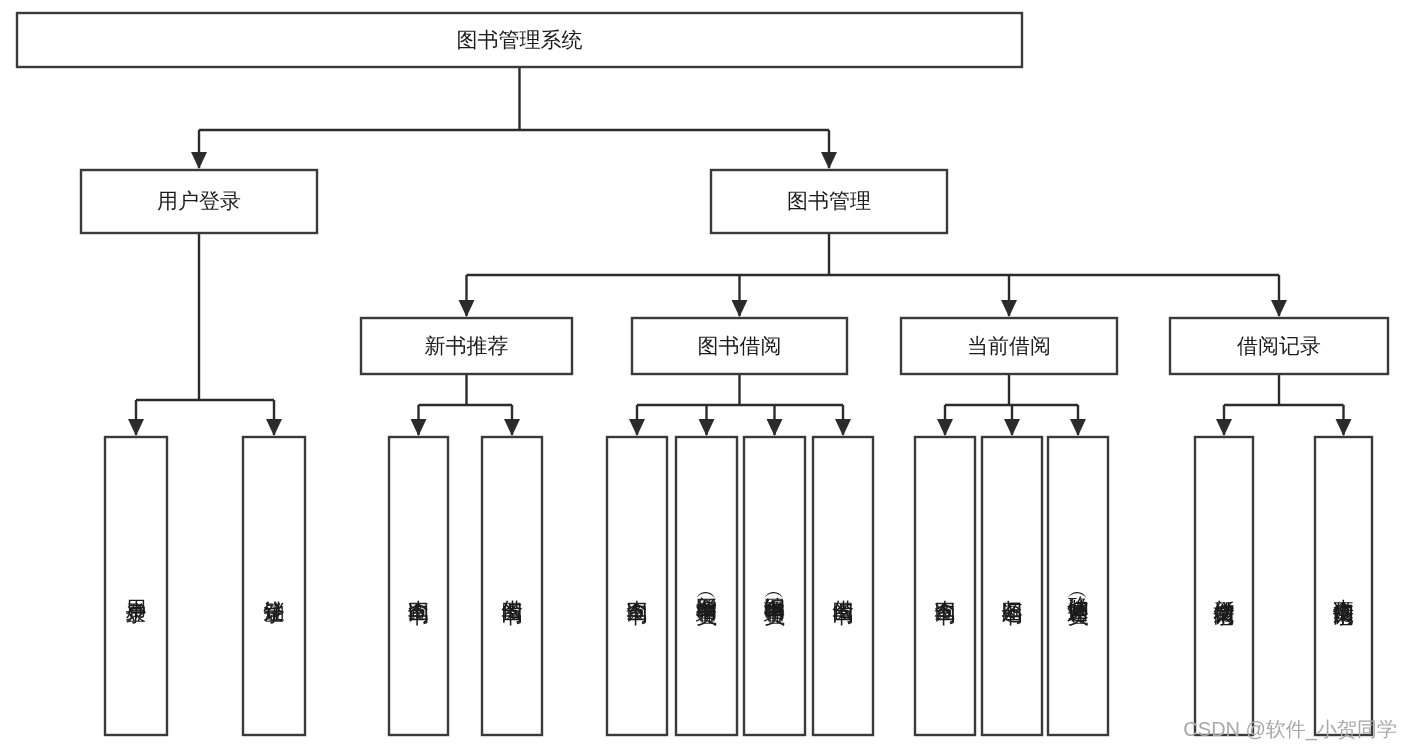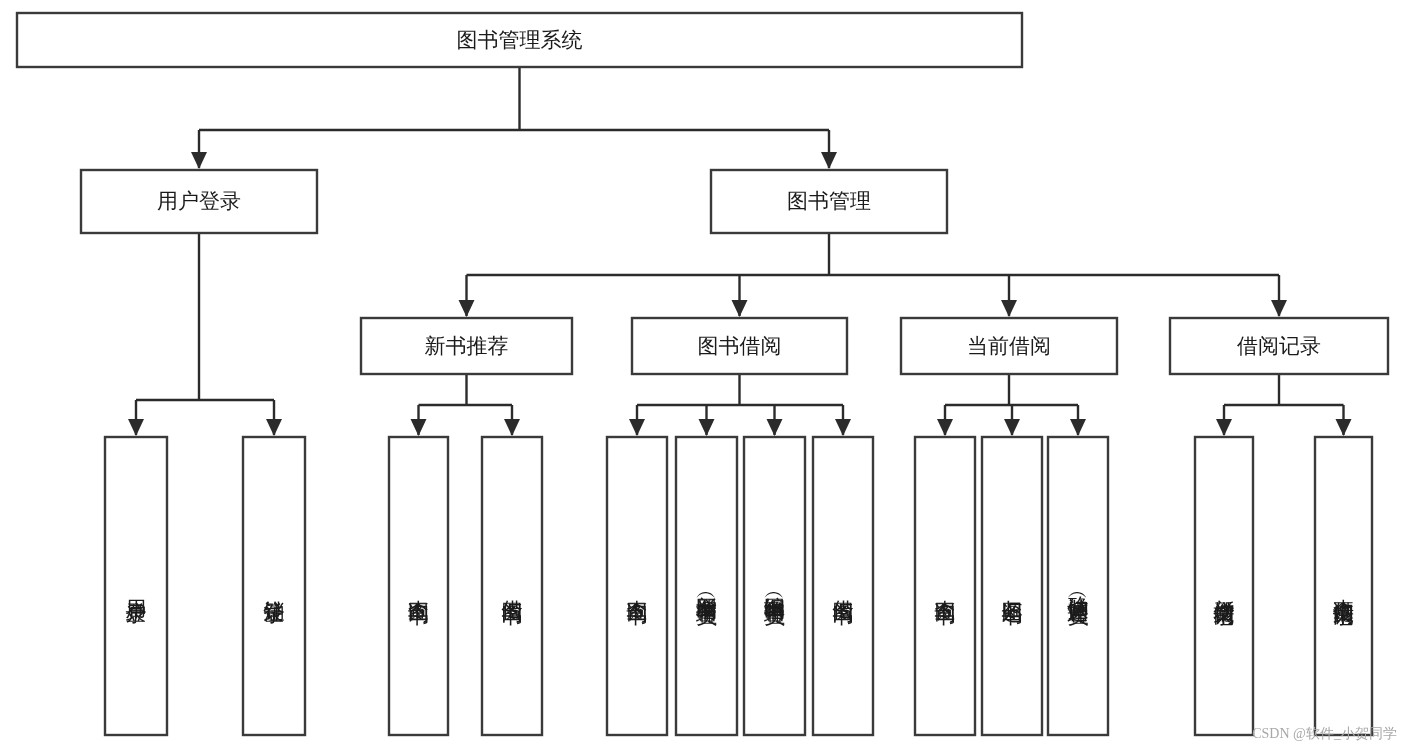--- a/index.html
+++ b/index.html
@@ -61,22 +61,22 @@
     display: flex;
     align-items: center;
     justify-content: center;
     white-space: nowrap;
     pointer-events: none;
   }
   .watermark {
     position: absolute;
     right: 8px;
     bottom: 4px;
-    font-family: Liberation Serif, serif;
-    font-size: 14px;
+    font-family: Liberation Sans, sans-serif;
+    font-size: 20px;
     color: #a8a8a8;
     white-space: nowrap;
   }
 </style>
 </head>
 <body>
 
 <div id="diagram-root">
 
   <svg id="tree-svg" viewBox="0 0 1405 747">

